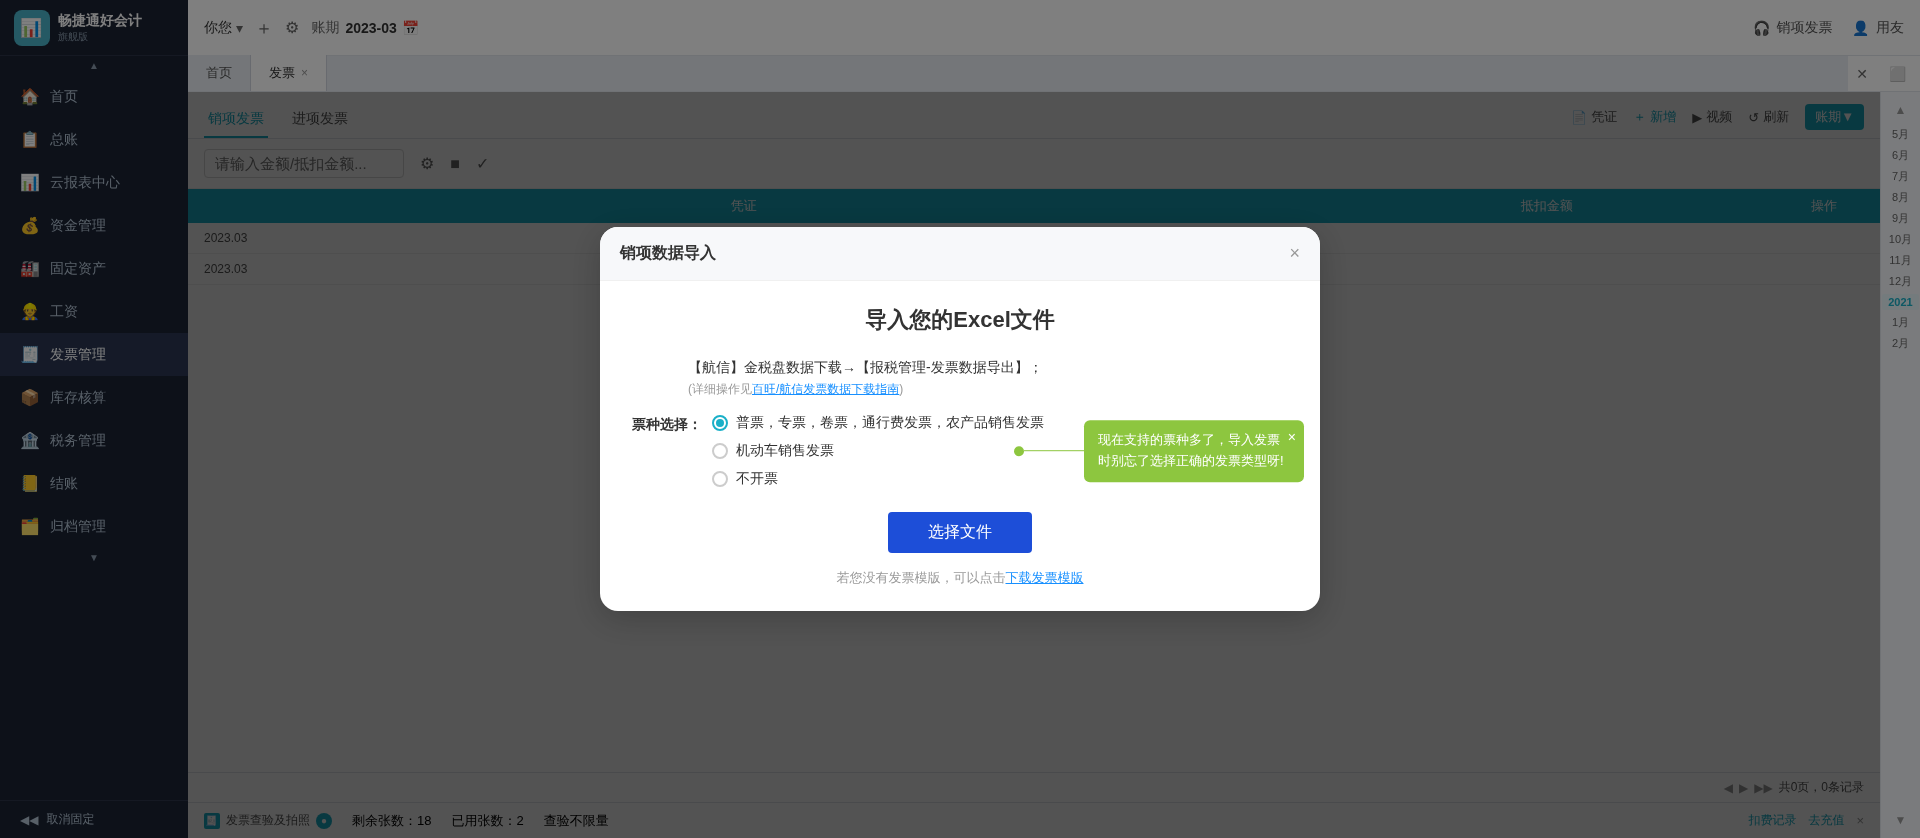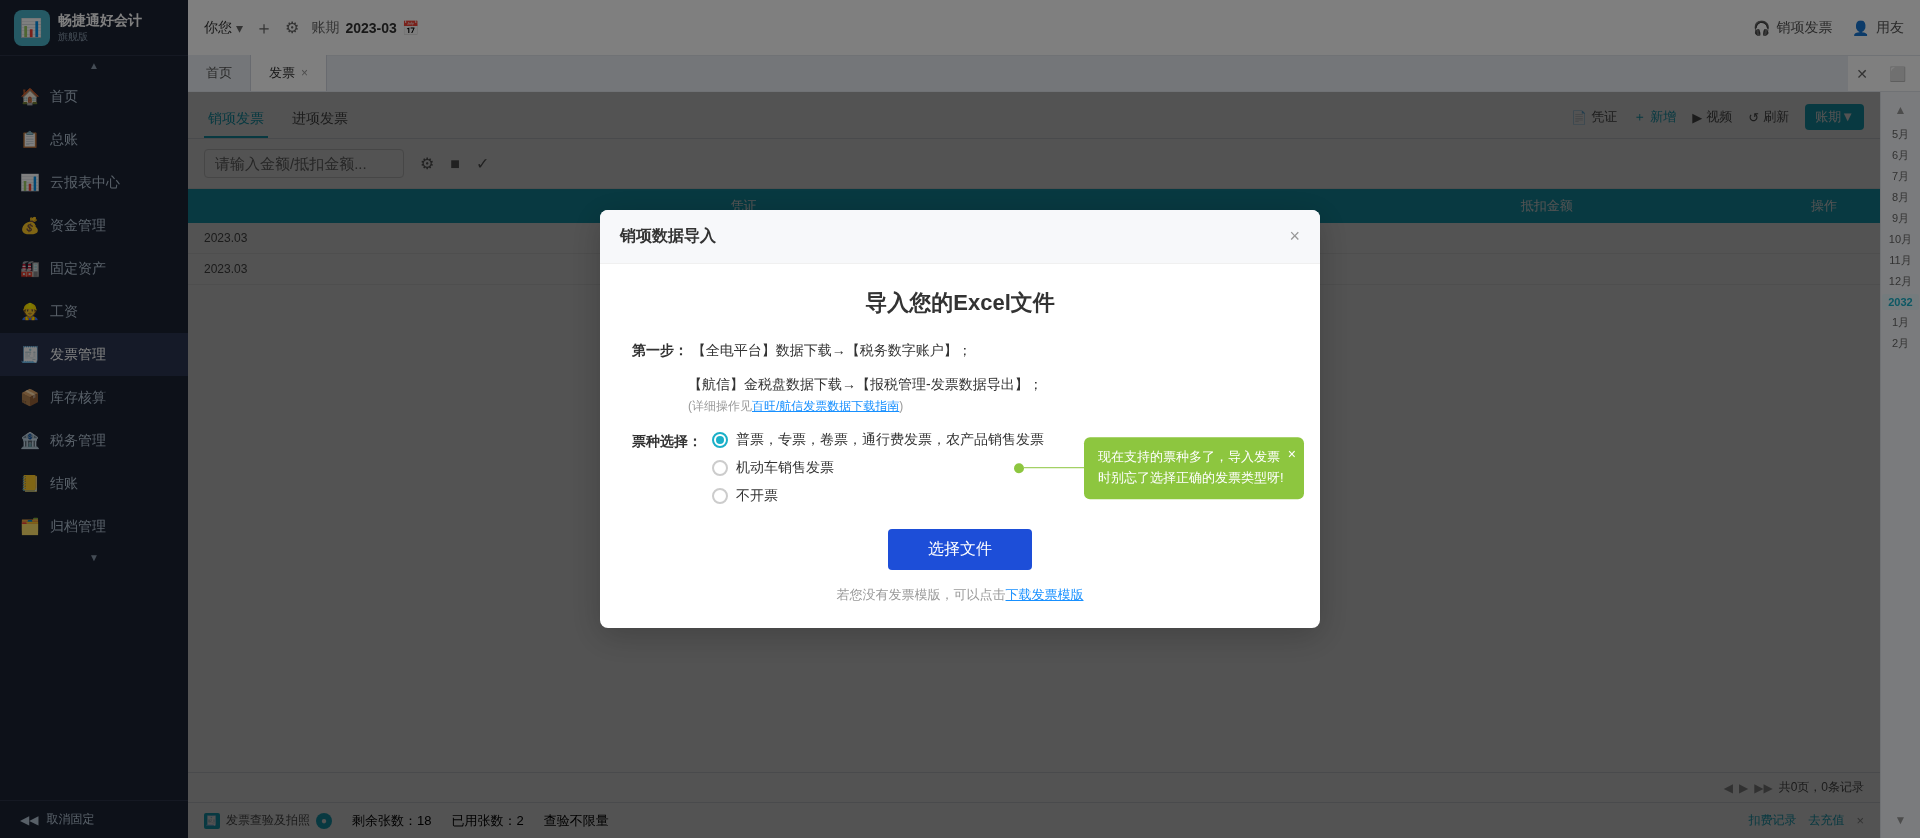--- a/index.html
+++ b/index.html
@@ -85,21 +85,21 @@
     .bottom-bar-right { margin-left: auto; display: flex; align-items: center; gap: 12px; }
     .bottom-link { color: #1ab0c8; cursor: pointer; font-size: 12px; }
 
     
     .pagination { display: flex; align-items: center; gap: 6px; font-size: 12px; color: #555; }
 
     
     .overlay { position: fixed; top: 0; left: 0; width: 100%; height: 100%; background: rgba(0,0,0,0.5); z-index: 100; display: flex; align-items: center; justify-content: center; }
 
     
-    .modal { background: #fff; border-radius: 8px; width: 720px; max-height: 640px; box-shadow: 0 8px 32px rgba(0,0,0,0.2); position: relative; overflow: hidden; }
+    .modal { background: #fff; border-radius: 18px; width: 720px; max-height: 640px; box-shadow: 0 8px 32px rgba(0,0,0,0.2); position: relative; overflow: hidden; }
     .modal-header { display: flex; align-items: center; justify-content: space-between; padding: 16px 20px; border-bottom: 1px solid #f0f0f0; background: #f7f8fa; }
     .modal-title { font-size: 16px; font-weight: 600; color: #333; }
     .modal-close { color: #999; cursor: pointer; font-size: 18px; }
     .modal-body { padding: 24px 32px; }
     .modal-main-title { text-align: center; font-size: 22px; font-weight: 600; color: #333; margin-bottom: 24px; }
     .step-row { margin-bottom: 16px; }
     .step-label { font-size: 14px; font-weight: 600; color: #333; margin-bottom: 6px; display: inline; }
     .step-content { font-size: 14px; color: #333; display: inline; }
     .step-indent { padding-left: 56px; font-size: 14px; color: #333; margin-bottom: 4px; }
     .step-link { color: #1890ff; cursor: pointer; text-decoration: underline; }
@@ -332,43 +332,39 @@
         <div class="right-panel-btn">▲</div>
         <div class="right-panel-months">
           <div class="month-item">5月</div>
           <div class="month-item">6月</div>
           <div class="month-item">7月</div>
           <div class="month-item">8月</div>
           <div class="month-item">9月</div>
           <div class="month-item">10月</div>
           <div class="month-item">11月</div>
           <div class="month-item">12月</div>
-          <div class="period-btn month-item current">2032</div>
+          <div class="period-btn month-item current">2021</div>
           <div class="month-item">1月</div>
           <div class="month-item">2月</div>
         </div>
         <div class="right-panel-btn">▼</div>
       </div>
     </div>
   </div>
 </div>
 
 <div class="overlay">
   <div class="modal">
     <div class="modal-header">
       <span class="modal-title">销项数据导入</span>
       <span class="modal-close">×</span>
     </div>
     <div class="modal-body">
       <div class="modal-main-title">导入您的Excel文件</div>
 
-      <div class="step-row">
-        <span class="step-label">第一步：</span>
-        <span class="step-content">【全电平台】数据下载→【税务数字账户】；</span>
-      </div>
       <div class="step-indent">【航信】金税盘数据下载→【报税管理-发票数据导出】；</div>
       <div class="step-indent step-hint">
         <span>(详细操作见</span><span class="step-link">百旺/航信发票数据下载指南</span><span>)</span>
       </div>
 
 
       <div class="ticket-select-row" style="margin-top:16px;position:relative;">
         <span class="ticket-select-label">票种选择：</span>
         <div class="radio-group">
           <div class="radio-item">

